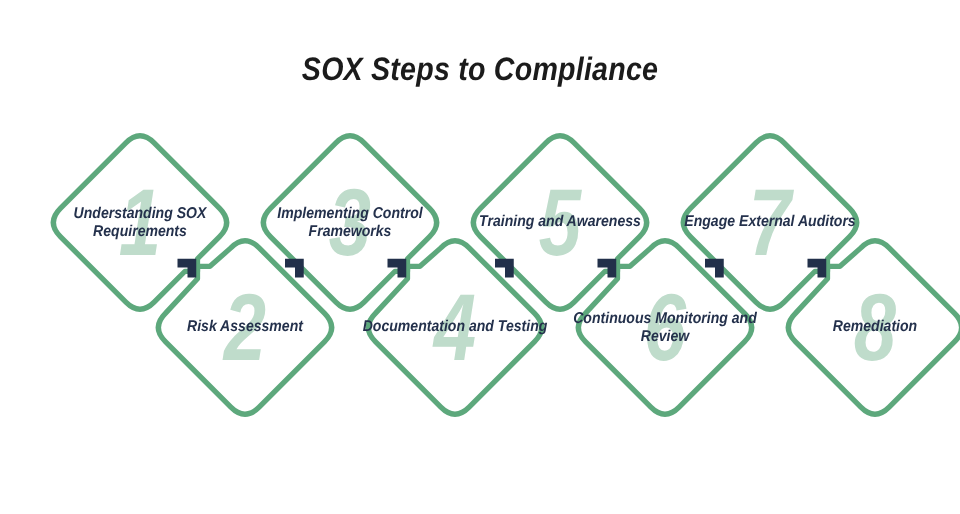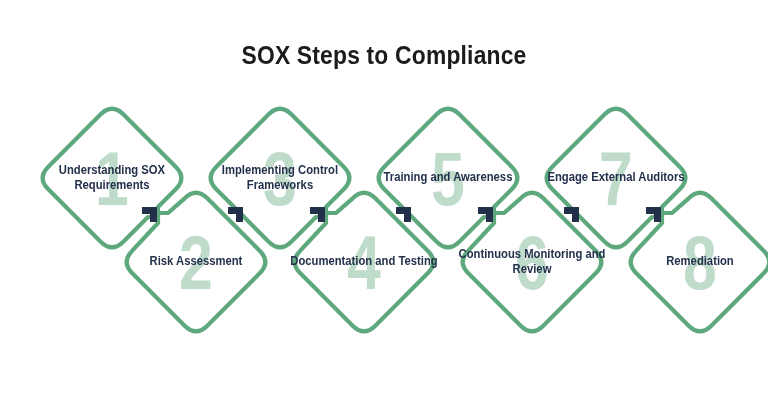--- a/index.html
+++ b/index.html
@@ -14,20 +14,21 @@
     font-family: "Liberation Sans", sans-serif;
     position: relative;
   }
 
   #infographic {
     position: absolute;
     left: 0;
     top: 0;
     width: 768px;
     height: 411px;
+    font-style: italic;
   }
 
   .title {
     position: absolute;
     left: 0;
     top: 40px;
     width: 768px;
     text-align: center;
     font-family: "Liberation Sans", sans-serif;
     font-size: 26px;

